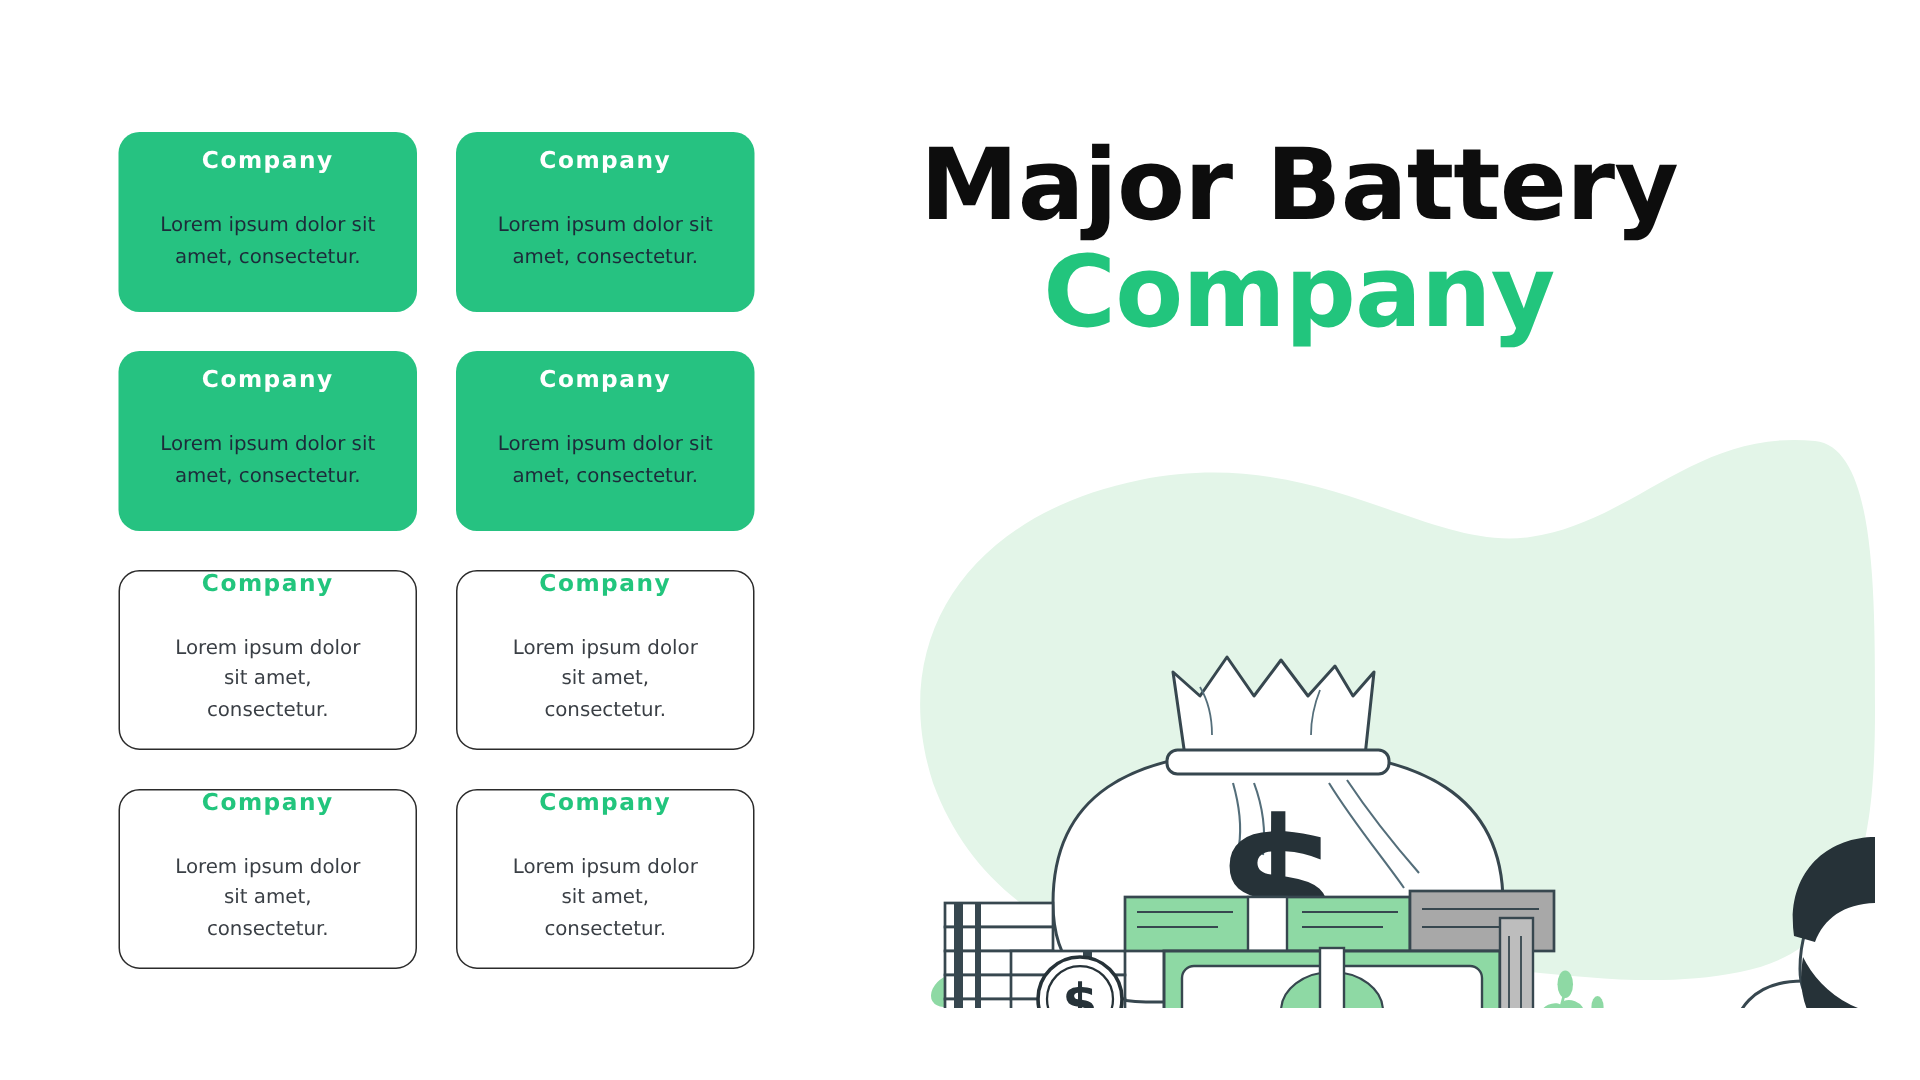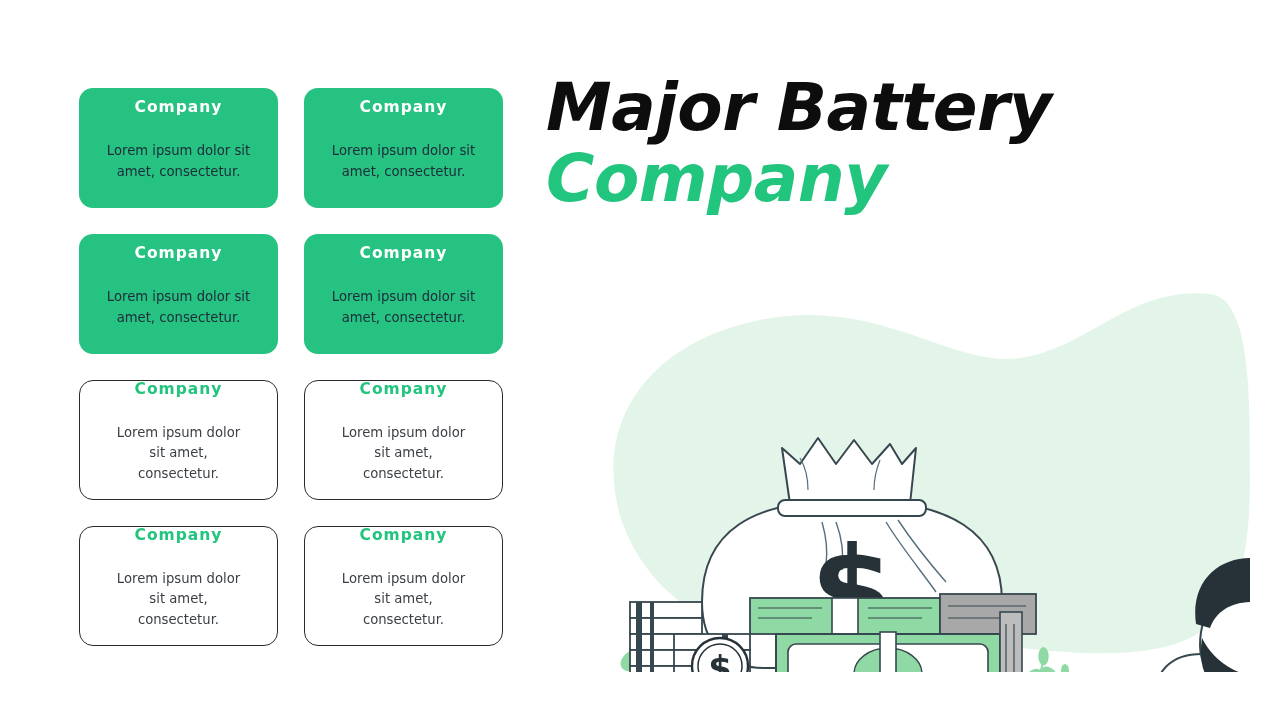--- a/index.html
+++ b/index.html
@@ -73,24 +73,23 @@
     margin: 13px;
     max-width: 165px;
   }
   .card.filled .card-body { color: #1d2b3a; }
   .card.outlined .card-body { color: #3a3f45; }
 
   
   #title-block {
     position: absolute;
     right: 94px;
-    top: 72px;
+    top: 88px;
     width: 640px;
-    text-align: left;
-    font-style: italic;
+    text-align: center;
   }
   .title-line {
     display: block;
     font-size: 66px;
     font-weight: bold;
     line-height: 1.08;
     letter-spacing: -0.5px;
     margin: 0;
   }
   .title-line.dark { color: #0d0d0d; }

